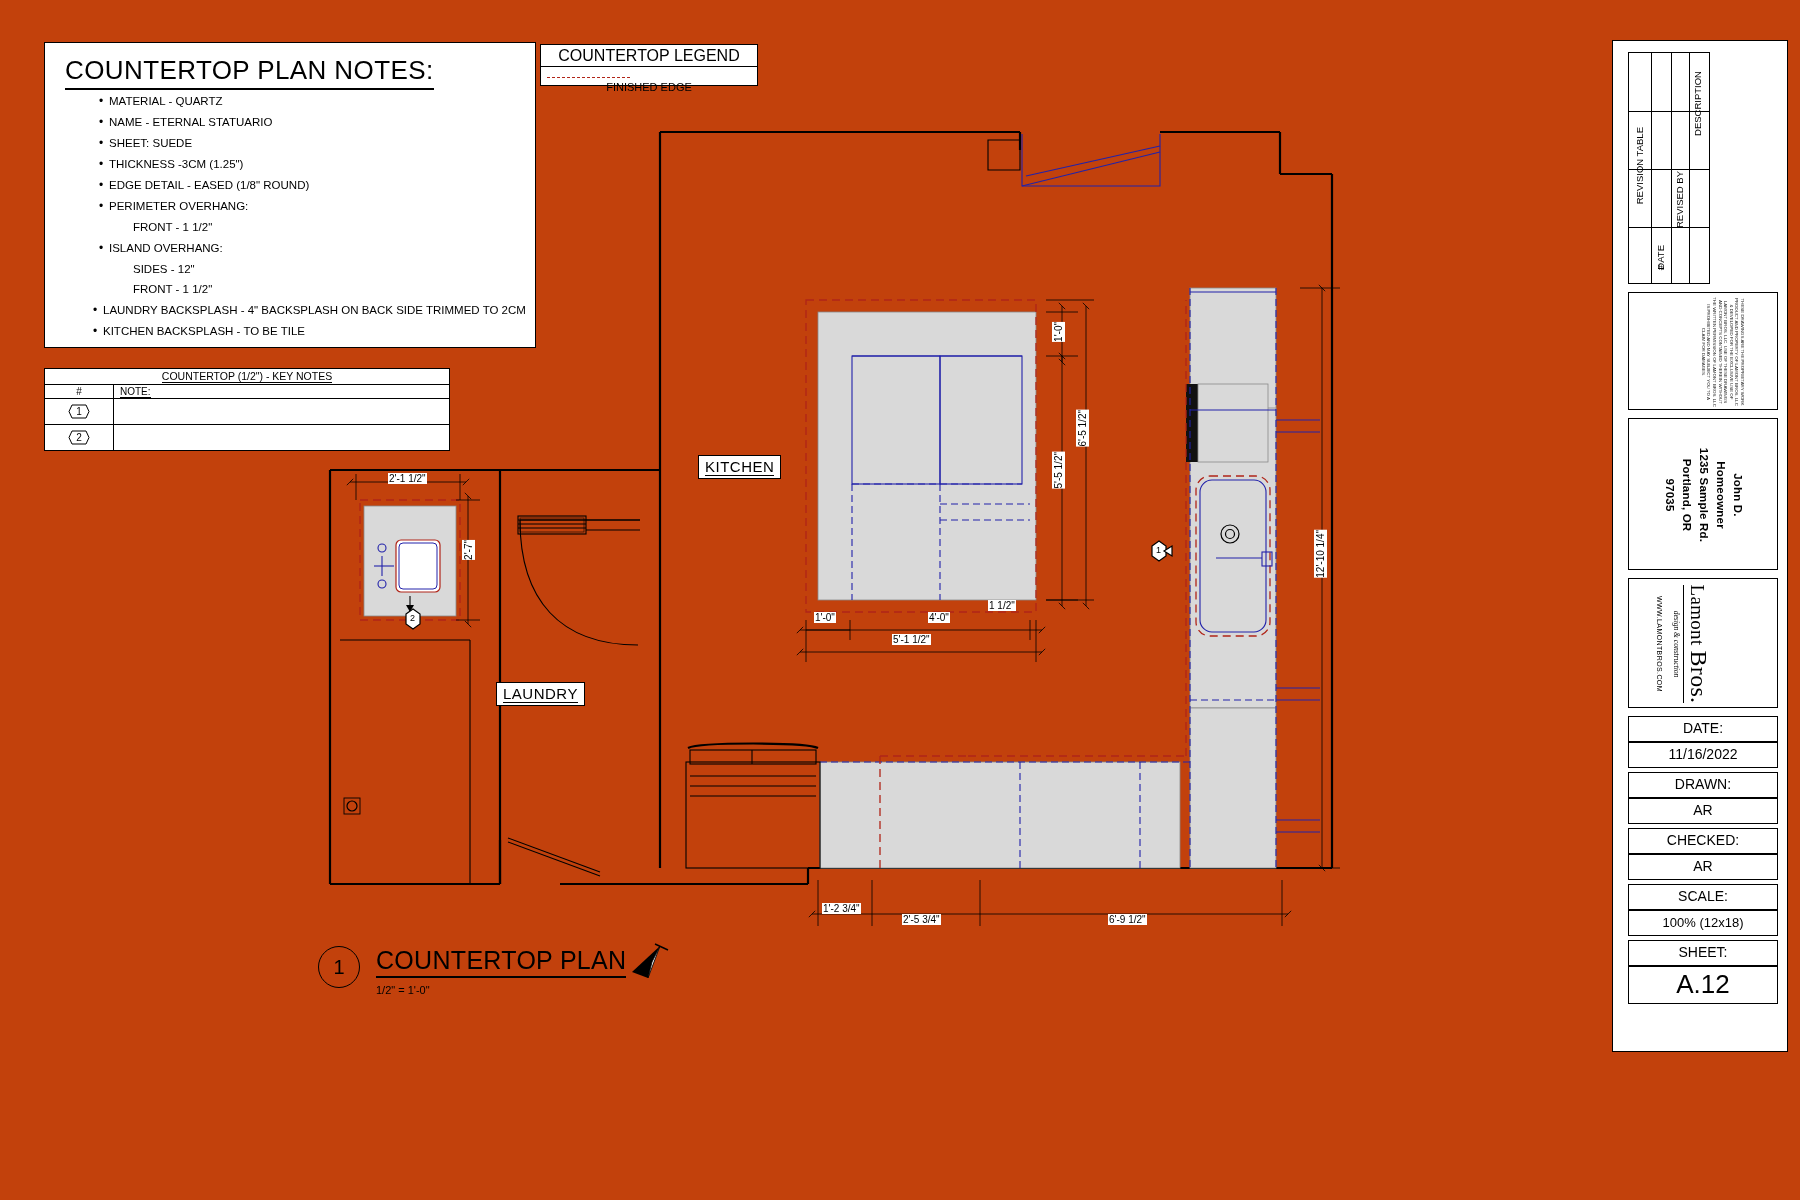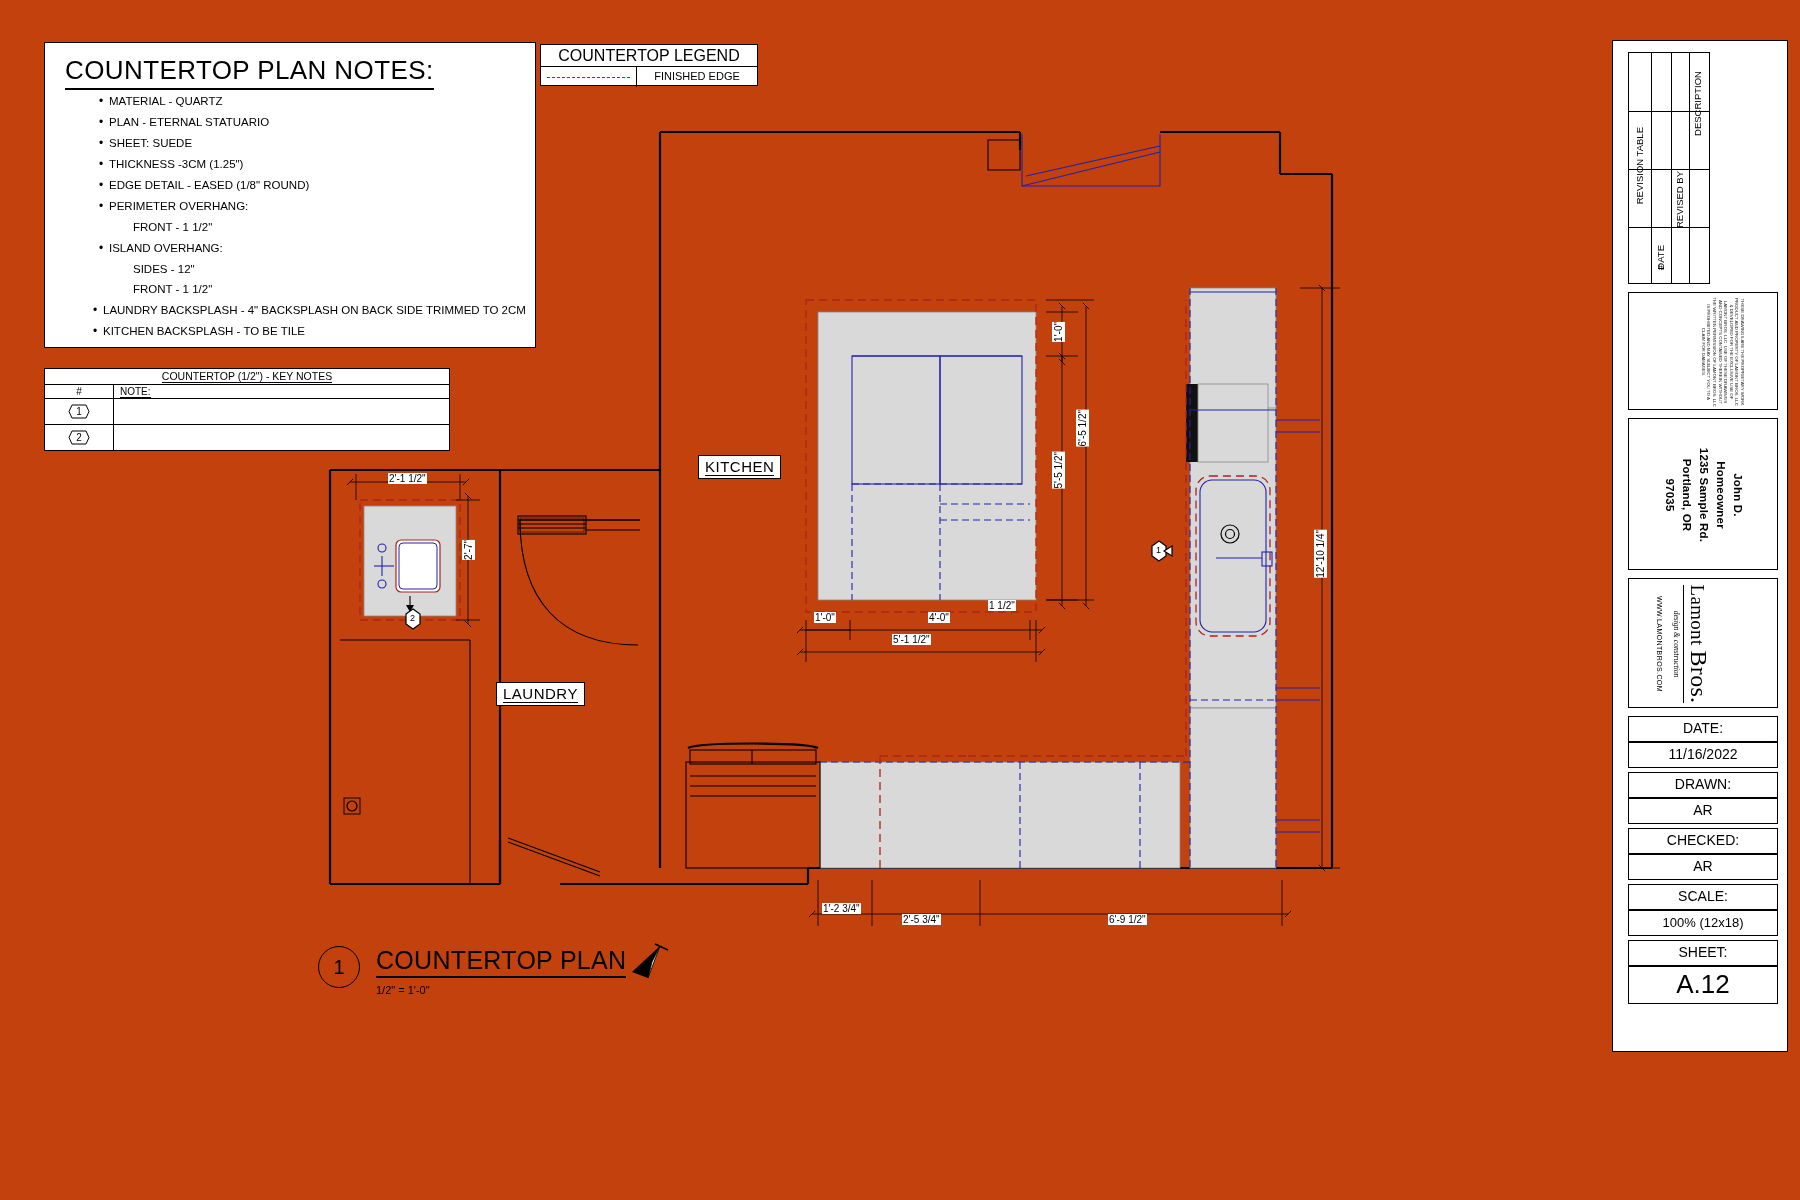--- a/index.html
+++ b/index.html
@@ -21,21 +21,21 @@
   .note-li{position:absolute;left:64px;font-size:11.5px;white-space:nowrap;}
   .note-li .bull{position:absolute;left:-10px;top:-1px;font-size:12px;}
   .note-li b{font-weight:400;}
   .note-sub{position:absolute;left:88px;font-size:11.5px;white-space:nowrap;}
 
   
   #legend-box{left:540px;top:44px;width:218px;height:42px;border:1px solid #000;
       background:#fff;}
   #legend-head{position:absolute;left:0;top:0;width:100%;height:21px;
       border-bottom:1px solid #000;font-size:16px;line-height:21px;text-align:center;}
-  #legend-row{position:absolute;left:0;top:21px;width:100%;height:21px;display:flex;}
+  #legend-row{position:absolute;left:0;top:32px;width:100%;height:21px;display:flex;flex-direction:column;}
   #legend-swatch{width:95px;position:relative;border-right:1px solid #000;}
   #legend-swatch::after{content:"";position:absolute;left:6px;right:6px;top:50%;
       border-top:1.4px dashed #b02418;}
   #legend-label{flex:1;font-size:11px;line-height:21px;text-align:center;}
 
   
   #keynotes{left:44px;top:368px;width:406px;border:1.4px solid #000;background:#fff;}
   #kn-title{height:15px;border-bottom:1.2px solid #000;font-size:10.5px;
       line-height:15px;text-align:center;}
   #kn-title span{border-bottom:1px solid #000;}
@@ -285,21 +285,21 @@
 
   <div id="notes-box" class="abs bx">
     <div id="notes-title">COUNTERTOP PLAN NOTES:</div>
 
     <div class="note-li" style="top:52px">
       <span class="bull">•</span>
       <b>MATERIAL</b><span> - QUARTZ</span>
     </div>
     <div class="note-li" style="top:73px">
       <span class="bull">•</span>
-      <b>PLAN</b><span> - ETERNAL STATUARIO</span>
+      <b>NAME</b><span> - ETERNAL STATUARIO</span>
     </div>
     <div class="note-li" style="top:94px">
       <span class="bull">•</span>
       <b>SHEET:</b><span> SUEDE</span>
     </div>
     <div class="note-li" style="top:115px">
       <span class="bull">•</span>
       <b>THICKNESS</b><span> -3CM (1.25")</span>
     </div>
     <div class="note-li" style="top:136px">

